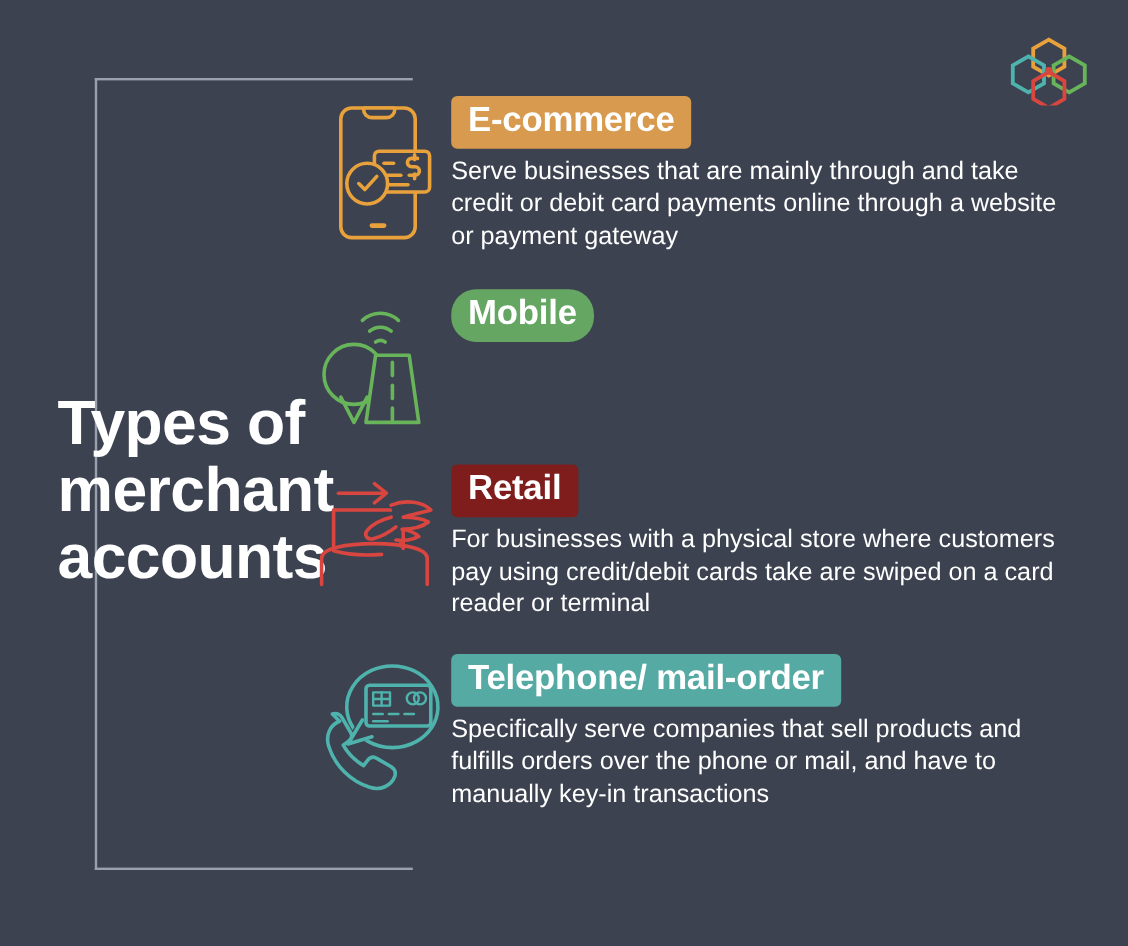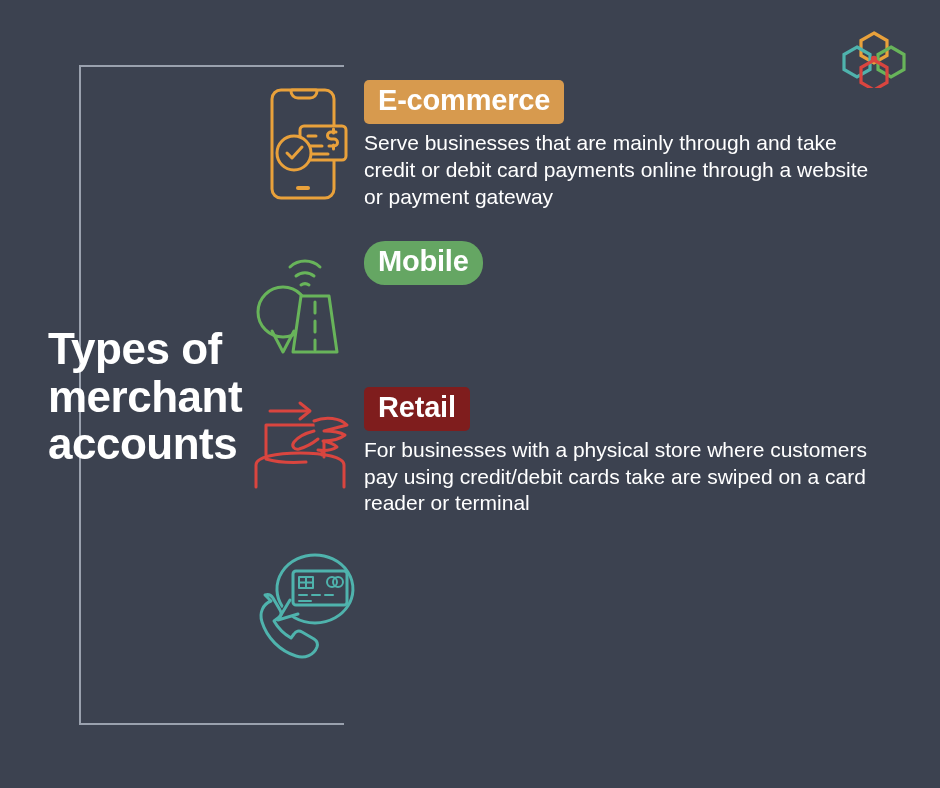--- a/index.html
+++ b/index.html
@@ -23,28 +23,28 @@
 
   
   .logo { position:absolute; right:30px; top:30px; width:72px; height:58px; }
 
   
   .headline {
     position:absolute;
     left:48px; top:325px;
     width:250px;
     color:#ffffff;
-    font-size:44px;
+    font-size:52px;
     font-weight:bold;
     line-height:1.08;
     letter-spacing:-0.5px;
   }
 
   
-  .entries { position:absolute; left:244px; top:78px; width:660px; }
+  .entries { position:absolute; left:256px; top:78px; width:660px; }
   .entry { position:relative; display:flex; align-items:flex-start; margin-bottom:20px; }
   .entry:last-child { margin-bottom:0; }
 
   .icon-cell {
     width:120px; flex:0 0 120px;
     display:flex; justify-content:center; align-items:flex-start;
     padding-top:8px;
   }
   .icon-cell svg { display:block; }
 
@@ -191,15 +191,19 @@
             <line x1="50" y1="46" x2="58" y2="46"></line>
             <line x1="63" y1="46" x2="71" y2="46"></line>
             <line x1="76" y1="46" x2="84" y2="46"></line>
             <line x1="50" y1="52" x2="62" y2="52"></line>
           </g>
 
           <path d="M22 52 c-8 3 -12 12 -9 21 c5 16 18 29 34 34 c9 3 18 -1 21 -9 c1 -3 0 -6 -3 -8 l-12 -7 c-3 -2 -6 -1 -8 2 l-3 4 c-7 -4 -13 -10 -17 -17 l4 -3 c3 -2 4 -5 2 -8 l-7 -12 c-2 -3 -5 -4 -8 -3 z" fill="#3c4250"></path>
         </g>
       </svg>
     </div>
+    <div class="body-cell">
+      <div class="badge telephone">Telephone/ mail-order</div>
+      <p class="desc">Specifically serve companies that sell products and fulfills orders over the phone or mail, and have to manually key-in transactions</p>
+    </div>
   </div>
 
 </div>
 
 </body></html>

